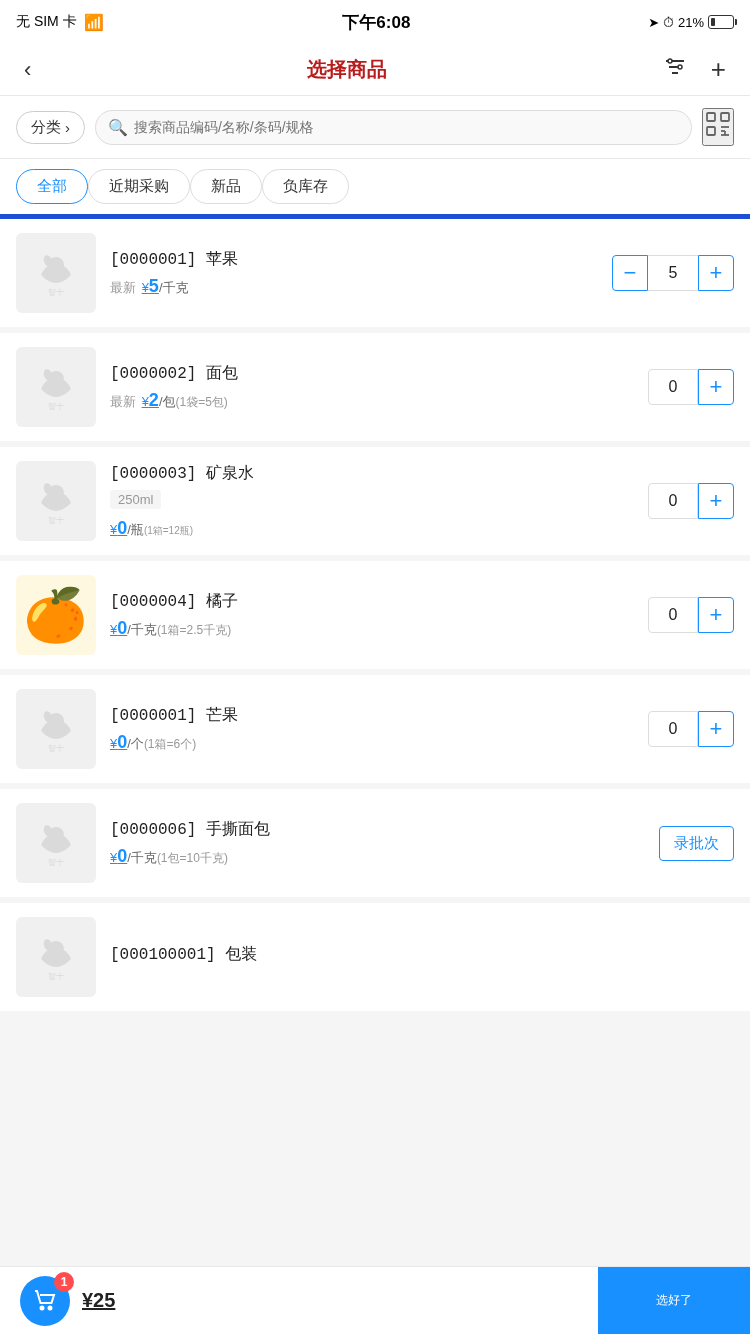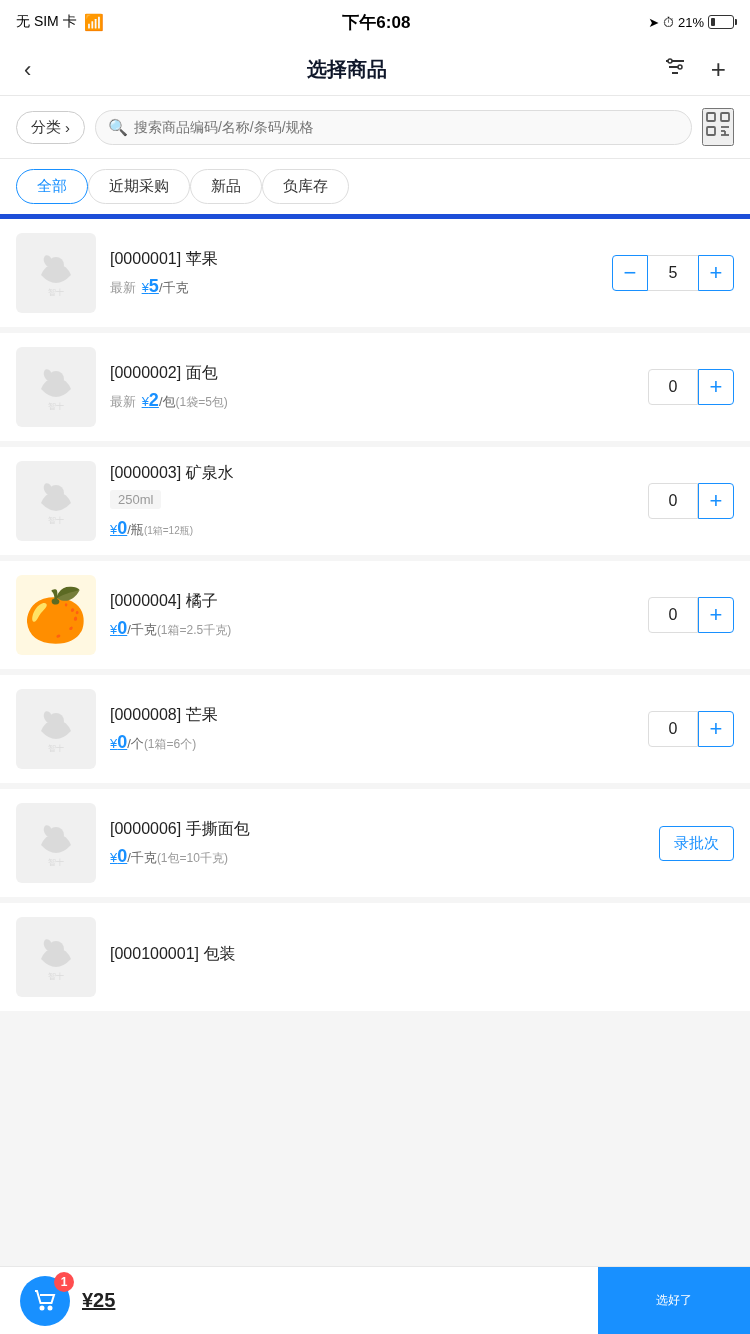--- a/index.html
+++ b/index.html
@@ -59,21 +59,21 @@
     
     .navbar {
       background: #fff;
       height: 52px;
       display: flex;
       align-items: center;
       justify-content: space-between;
       padding: 0 20px;
       border-bottom: 1px solid #e8e8e8;
     }
-    .navbar-title { font-size: 20px; font-weight: 600; color: #0f172a; }
+    .navbar-title { font-size: 20px; font-weight: 600; color: #b91c1c; }
     .navbar-left, .navbar-right { display: flex; align-items: center; gap: 16px; }
     .nav-btn { background: none; border: none; font-size: 22px; color: #333; cursor: pointer; padding: 4px; }
     .nav-btn-filter { font-size: 20px; color: #333; }
 
     
     .search-area {
       background: #fff;
       padding: 12px 16px;
       display: flex;
       align-items: center;
@@ -158,21 +158,21 @@
       justify-content: center;
       overflow: hidden;
       flex-shrink: 0;
     }
     .product-img svg { width: 60px; height: 60px; opacity: 0.3; }
     .product-img .orange-img {
       font-size: 52px;
       line-height: 1;
     }
     .product-info { flex: 1; }
-    .product-name { font-size: 16px; font-weight: 500; color: #222; margin-bottom: 6px; }
+    .product-name { font-size: 16px; font-weight: 500; color: #222; margin-bottom: 6px; font-family: Liberation Mono, monospace; }
     .product-spec { font-size: 13px; color: #999; margin-bottom: 9px; background: #f5f5f5; padding: 2px 8px; border-radius: 3px; display: inline-block; }
     .product-price { font-size: 14px; color: #666; }
     .product-price .price-prefix { color: #1890ff; font-size: 13px; }
     .product-price .recent-label { font-size: 13px; color: #999; margin-right: 2px; }
     .price-underline { text-decoration: underline; text-decoration-color: #1890ff; }
 
     
     .qty-control {
       display: flex;
       align-items: center;
@@ -426,21 +426,21 @@
   <div class="product-item">
     <div class="product-img">
       <svg viewBox="0 0 60 60">
         <circle cx="30" cy="22" r="8" fill="#aaa"></circle>
         <ellipse cx="22" cy="18" rx="4" ry="6" fill="#aaa" transform="rotate(-20,22,18)"></ellipse>
         <path d="M15 32 Q30 48 45 32 Q40 20 30 22 Q20 20 15 32Z" fill="#aaa"></path>
         <text x="30" y="52" font-size="8" text-anchor="middle" fill="#aaa">智十</text>
       </svg>
     </div>
     <div class="product-info">
-      <div class="product-name">[0000008] 芒果</div>
+      <div class="product-name">[0000001] 芒果</div>
       <div class="product-price">
         <span class="price-underline"><span class="price-prefix" style="color:#1890ff;font-size:13px;">¥</span><span style="font-size:18px;font-weight:600;color:#1890ff;">0</span></span><span style="font-size:13px;color:#666;">/个</span><span style="font-size:12px;color:#999;">(1箱=6个)</span>
       </div>
     </div>
     <div class="qty-control">
       <input class="qty-input" type="text" value="0" style="border-radius: 4px 0px 0px 4px; border: 1.5px solid rgb(221, 221, 221);">
       <button class="qty-btn plus">+</button>
     </div>
   </div>
 

